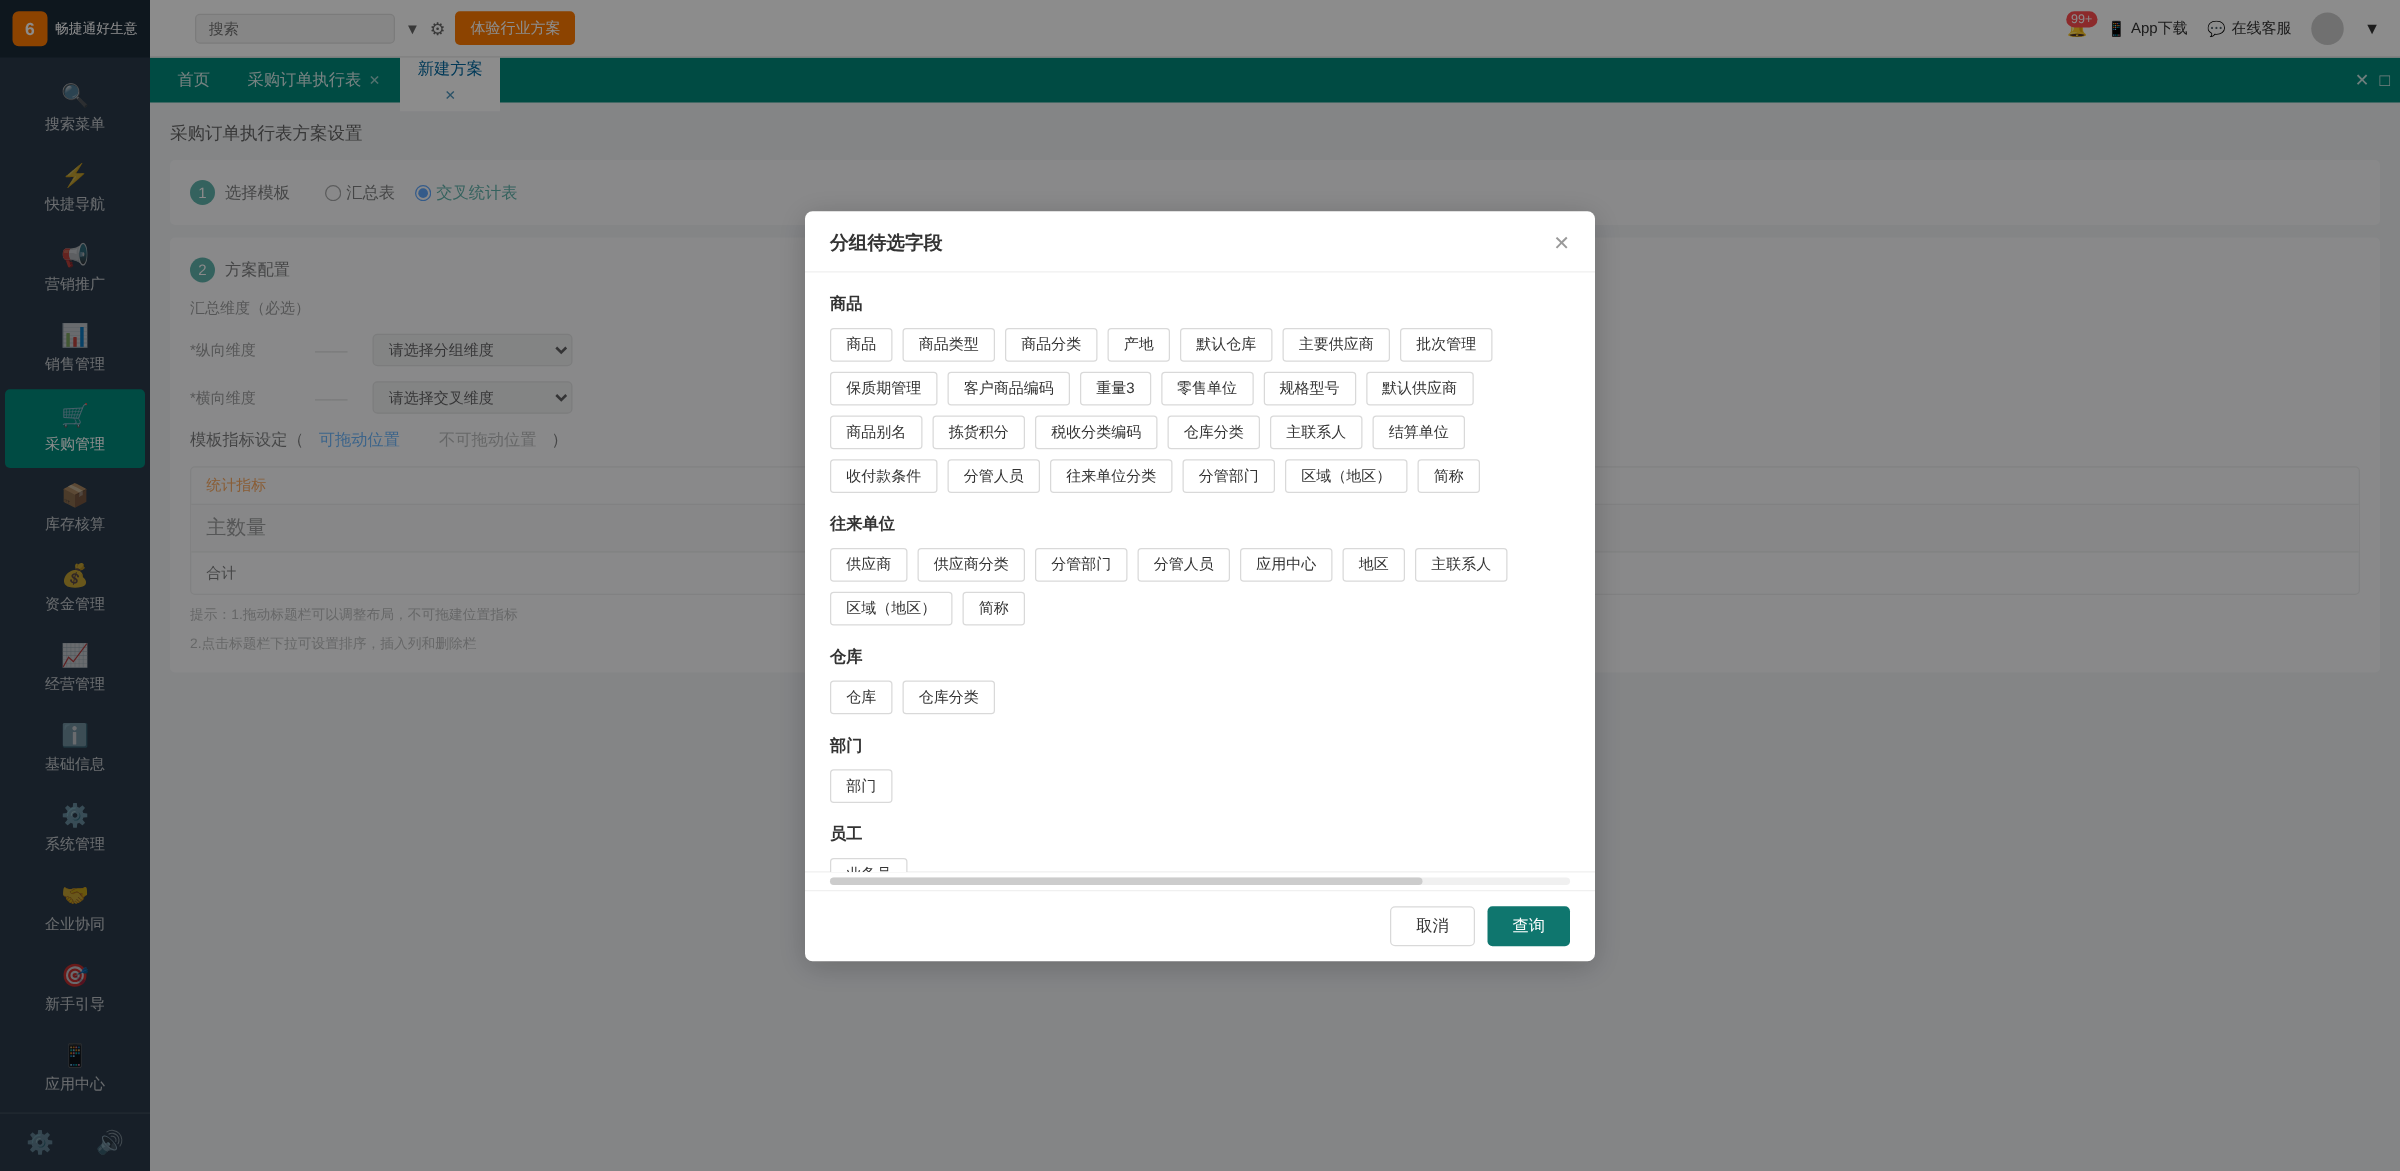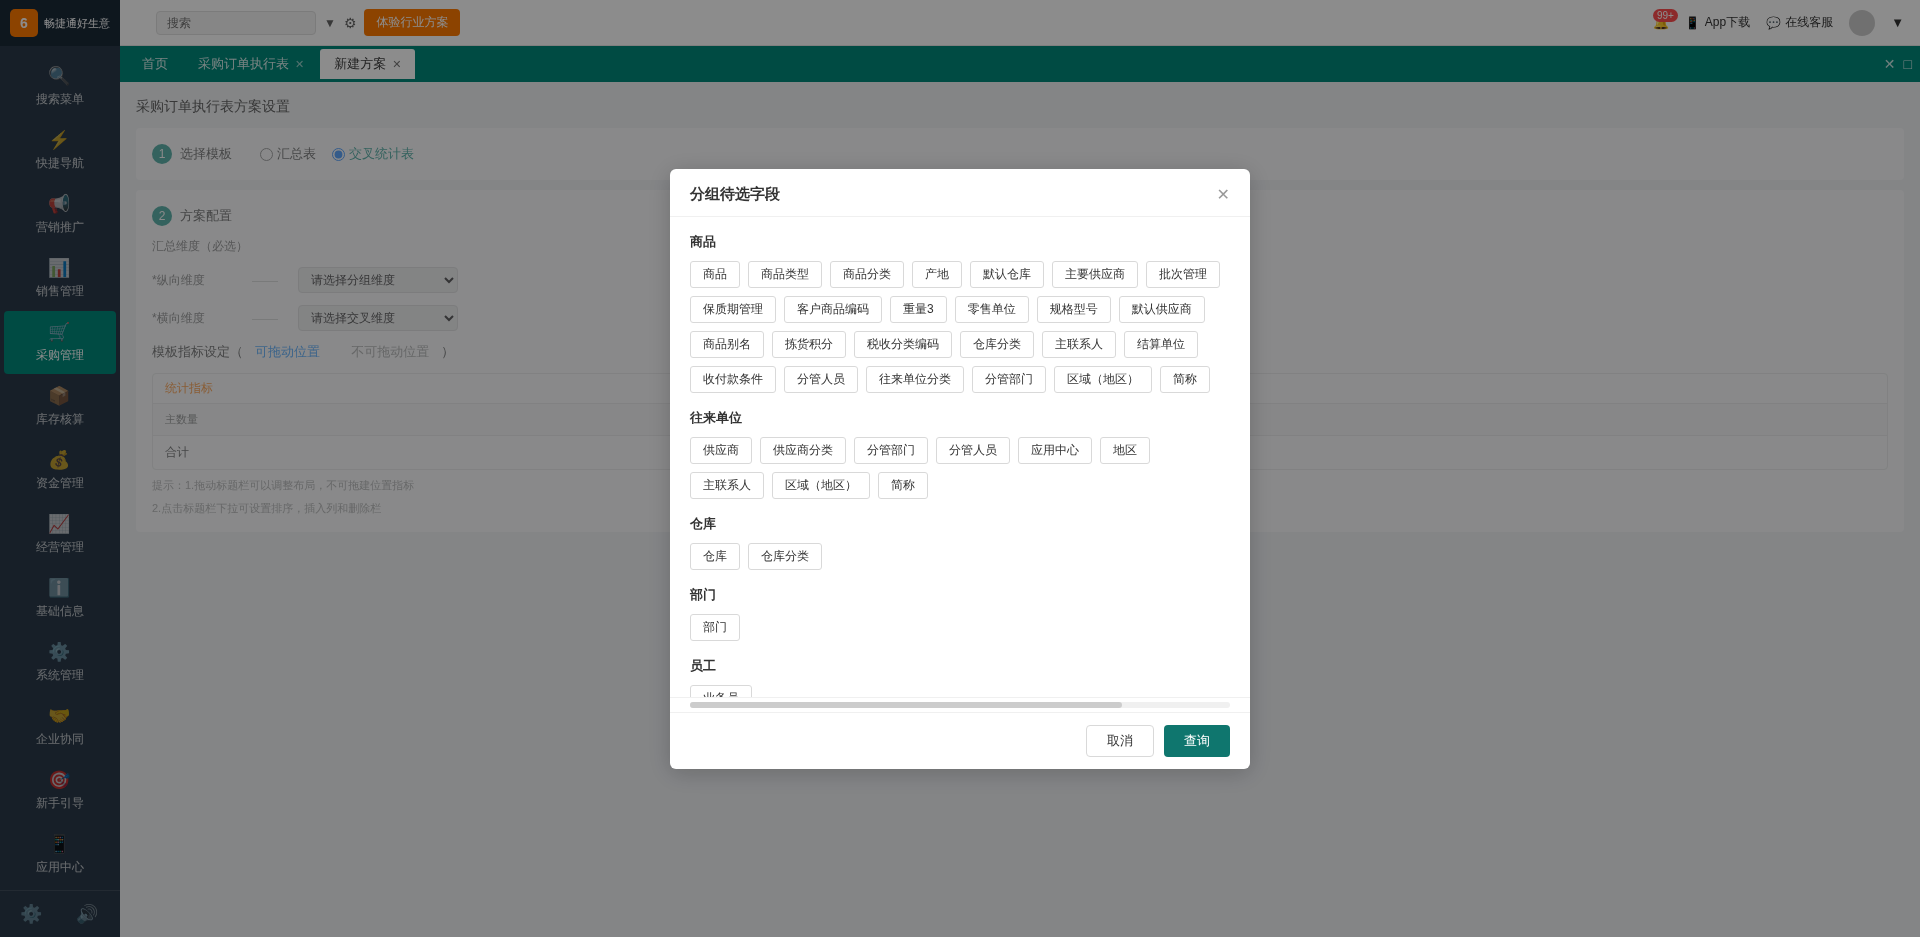--- a/index.html
+++ b/index.html
@@ -100,21 +100,22 @@
     .nav-tab {
       padding: 6px 14px;
       font-size: 13px;
       cursor: pointer;
       color: rgba(255,255,255,0.85);
       border-radius: 3px 3px 0 0;
       display: flex; align-items: center; gap: 6px;
     }
     .nav-tab.active {
       background: #fff;
-      color: #404040;
+      color: #0369a1;
+      flex-direction: column;
     }
     .nav-tab-close {
       font-size: 11px;
       opacity: 0.7;
     }
     .nav-right-icons {
       margin-left: auto;
       display: flex; align-items: center; gap: 8px;
     }
     .nav-icon-btn {
@@ -202,21 +203,21 @@
       background: rgba(0,0,0,0.45);
       z-index: 200;
       display: flex;
       align-items: center;
       justify-content: center;
     }
 
     .modal {
       background: #fff;
       border-radius: 6px;
-      width: 580px;
+      width: 632px;
       max-height: 600px;
       display: flex;
       flex-direction: column;
       box-shadow: 0 4px 24px rgba(0,0,0,0.2);
     }
 
     .modal-header {
       display: flex;
       align-items: center;
       justify-content: space-between;
@@ -354,21 +355,21 @@
       margin-top: 12px;
     }
     .table-header-row {
       display: flex;
       background: #fafafa;
       border-bottom: 1px solid #e8e8e8;
     }
     .table-header-cell {
       flex: 1;
       padding: 8px 12px;
-      font-size: 11px;
+      font-size: 16px;
       color: #666;
       border-right: 1px solid #e8e8e8;
     }
     .table-header-cell:last-child { border-right: none; }
     .table-data-row {
       display: flex;
       border-bottom: 1px solid #e8e8e8;
     }
     .table-data-row:last-child { border-bottom: none; }
     .table-data-cell {

